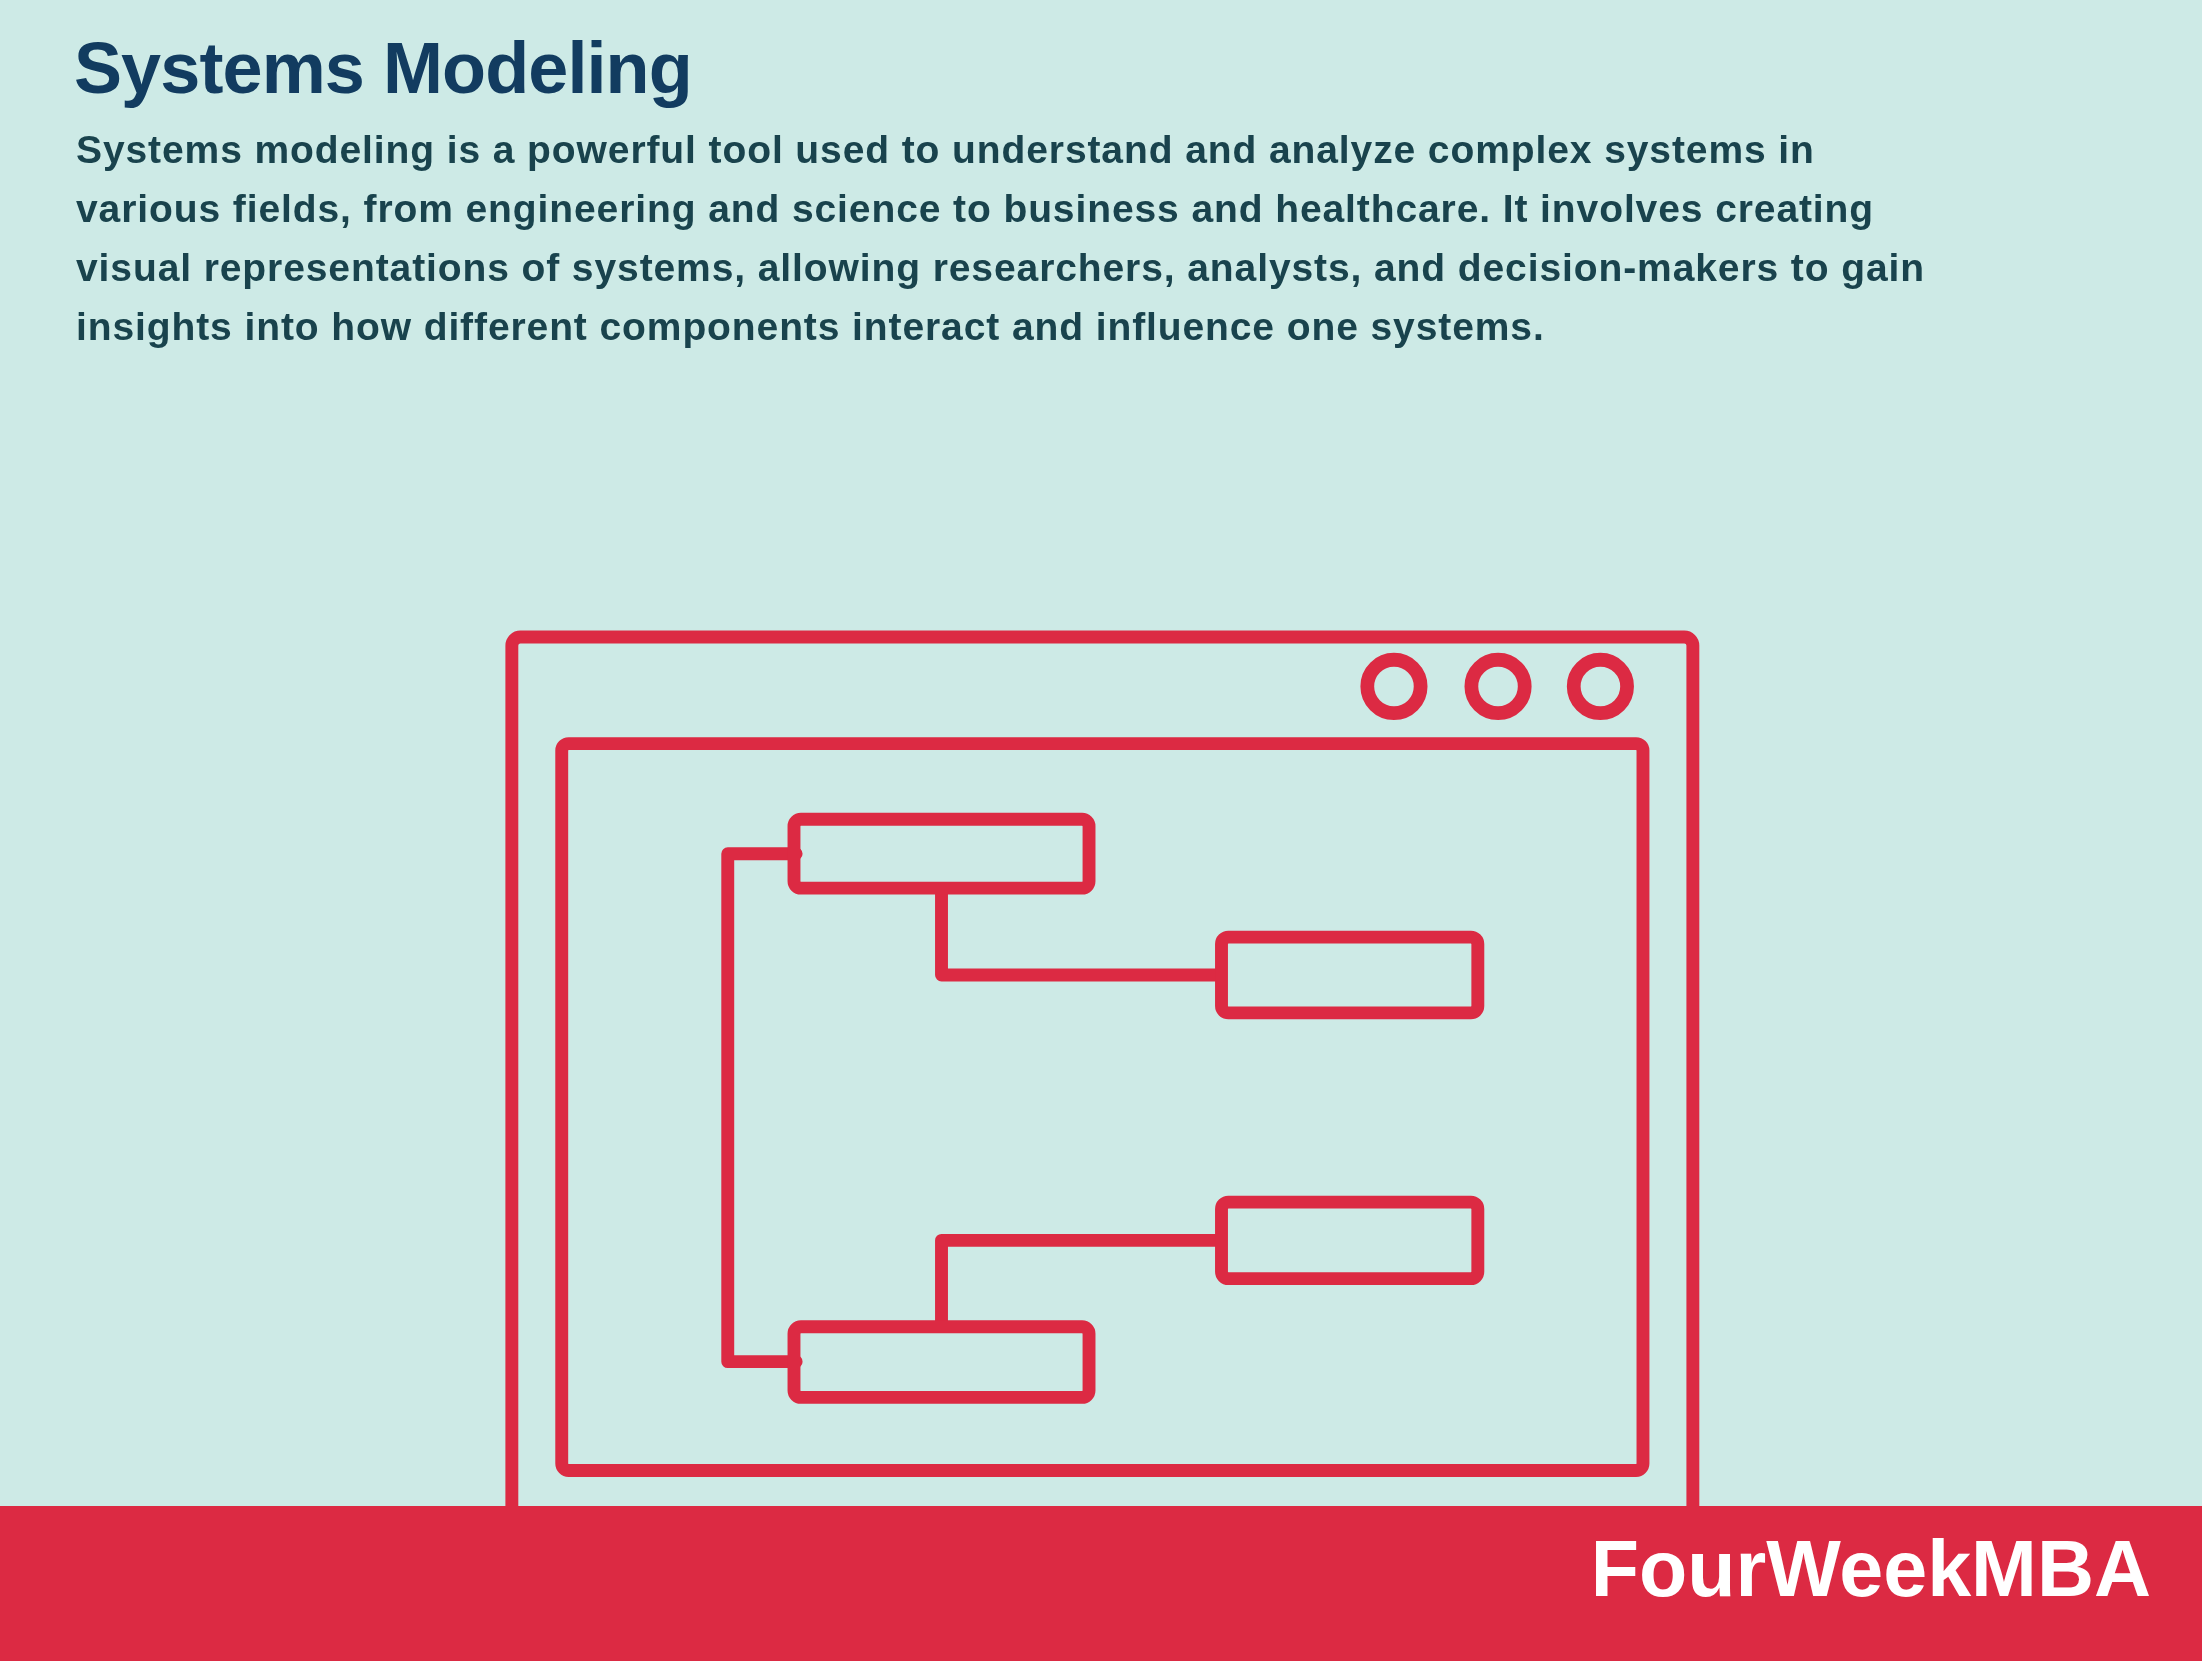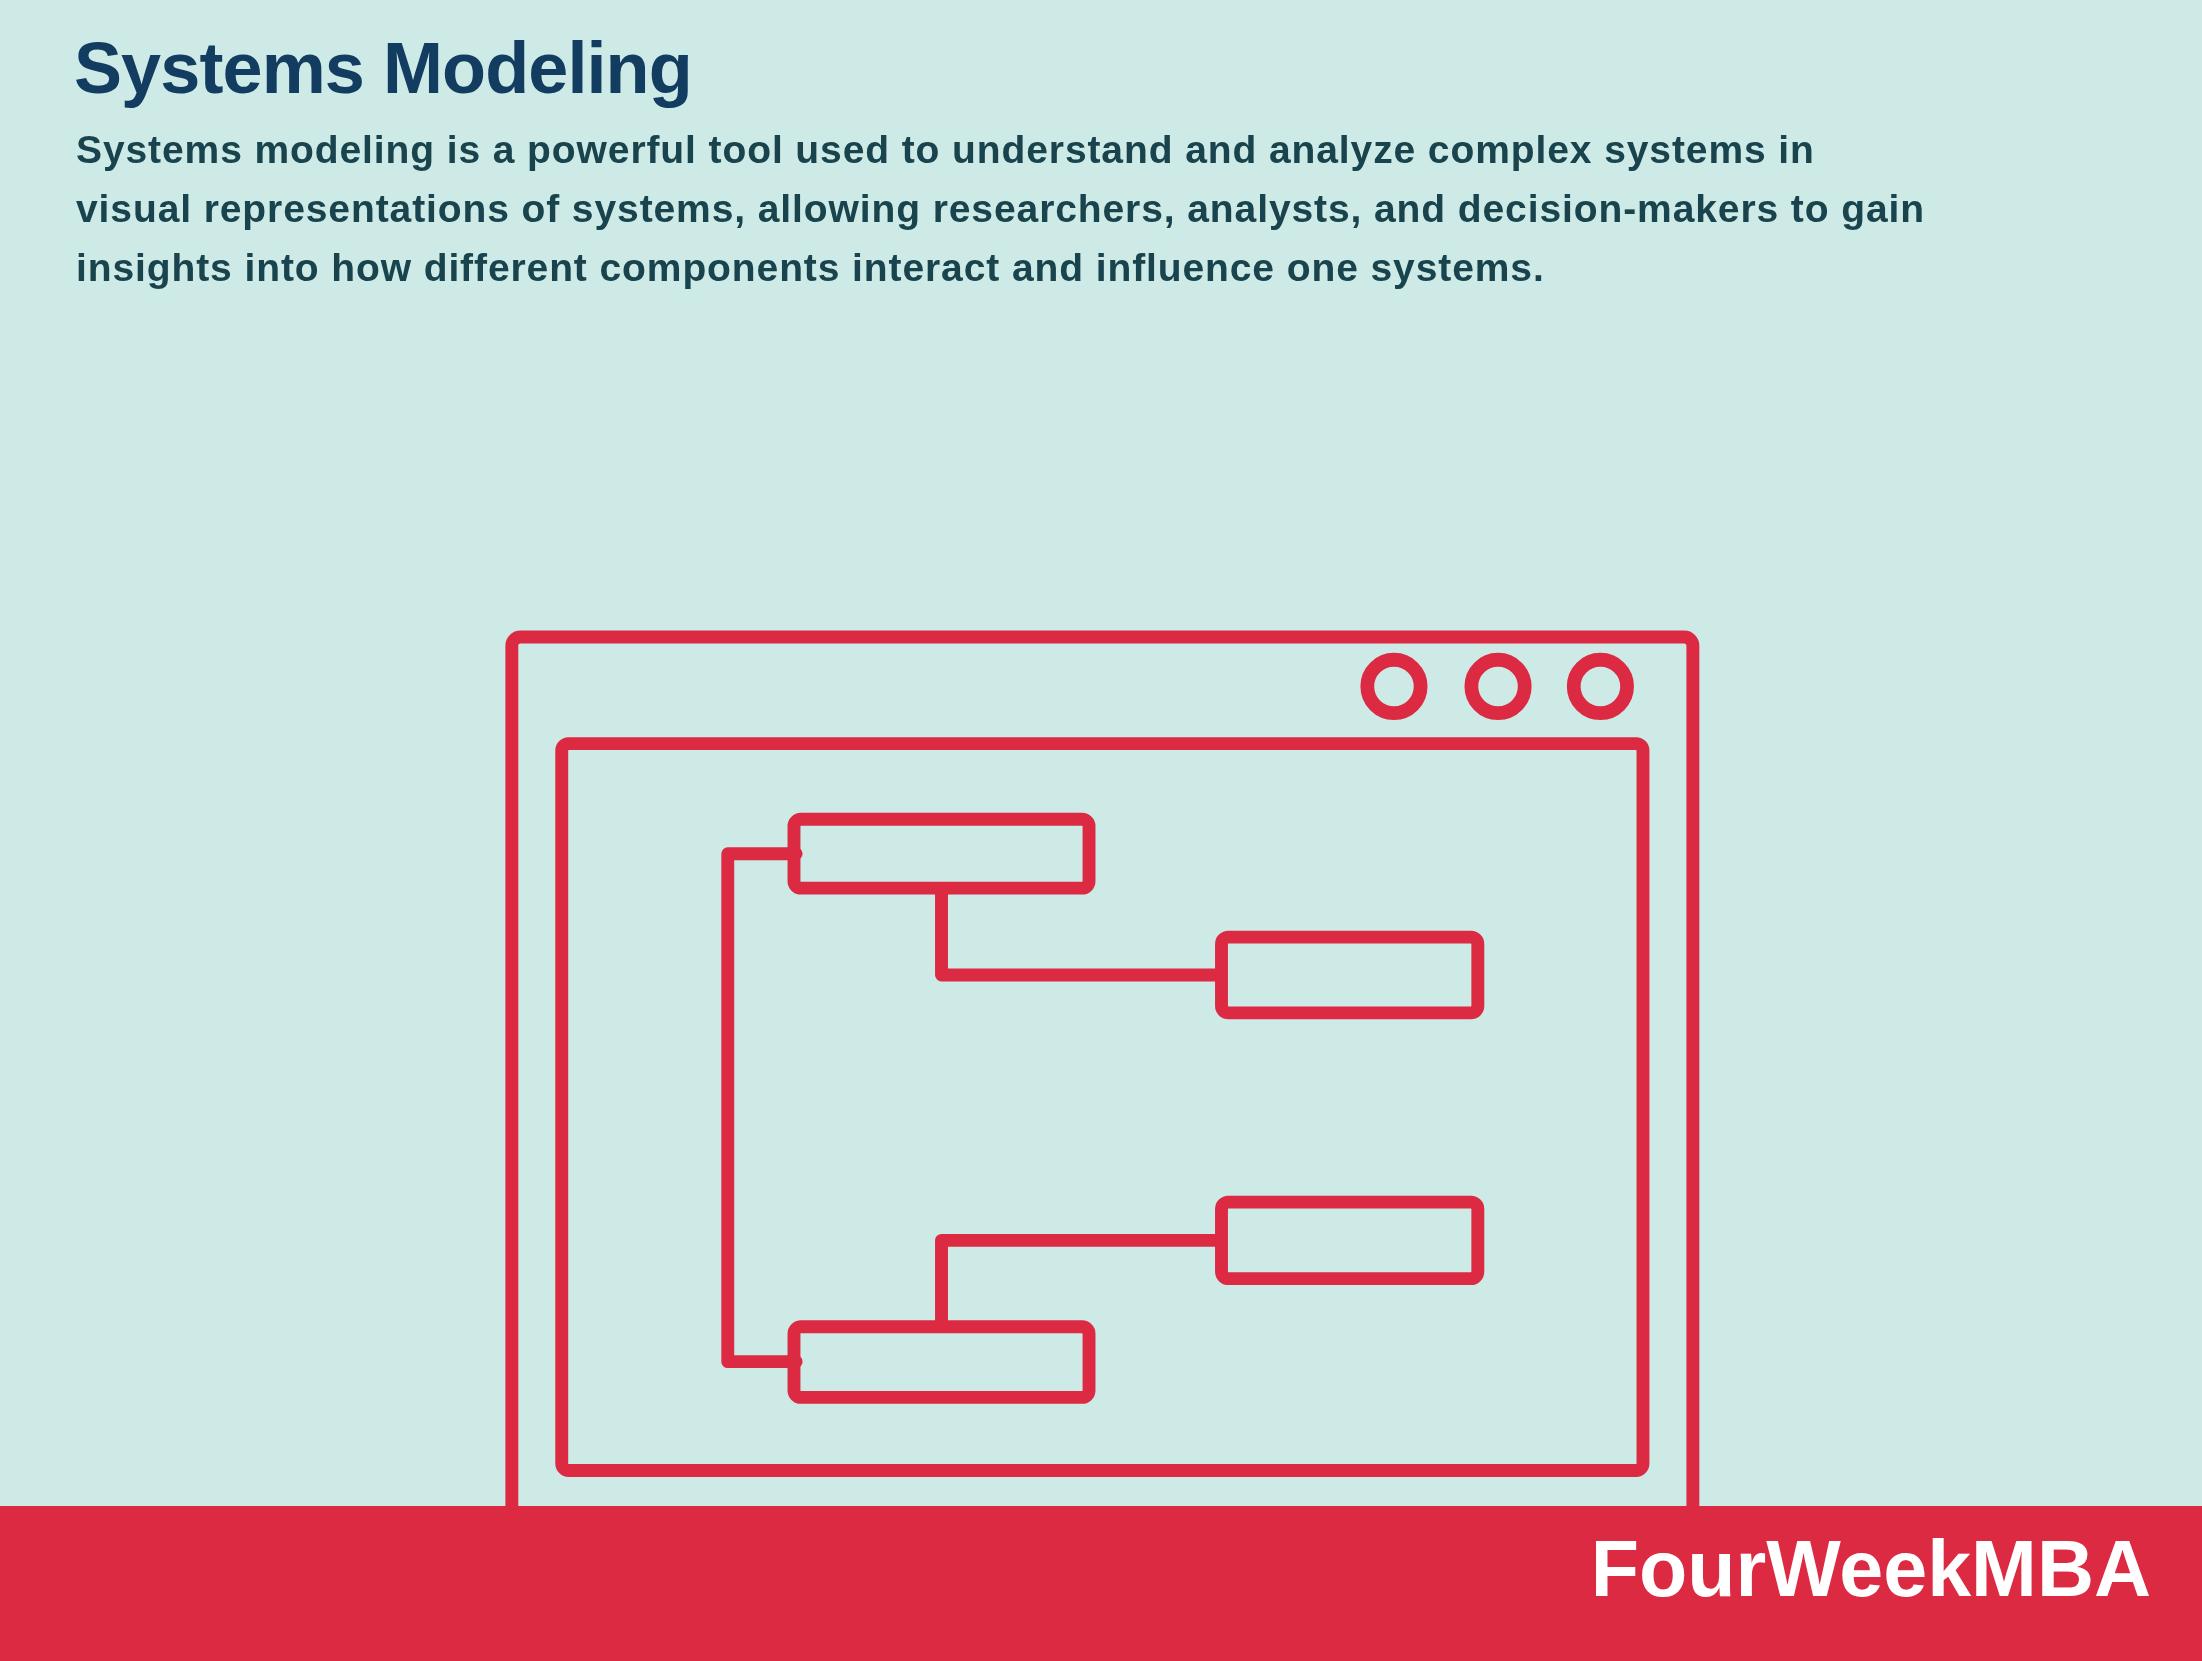--- a/index.html
+++ b/index.html
@@ -79,20 +79,21 @@
 </style>
 </head>
 <body>
 
 <div class="page">
 
   <h1 class="page-title">Systems Modeling</h1>
 
   <div class="intro">
     <div class="line">Systems modeling is a powerful tool used to understand and analyze complex systems in</div>
+    <div class="line">various fields, from engineering and science to business and healthcare. It involves creating</div>
     <div class="line">visual representations of systems, allowing researchers, analysts, and decision-makers to gain</div>
     <div class="line">insights into how different components interact and influence one systems.</div>
   </div>
 
   <svg class="art" viewBox="0 0 2560 1931" xmlns="http://www.w3.org/2000/svg">
 
     <rect class="stroke" x="594.5" y="740.5" width="1373" height="1024" rx="10"></rect>
 
     <rect class="stroke" x="652.5" y="864.5" width="1257" height="845" rx="8"></rect>
 

